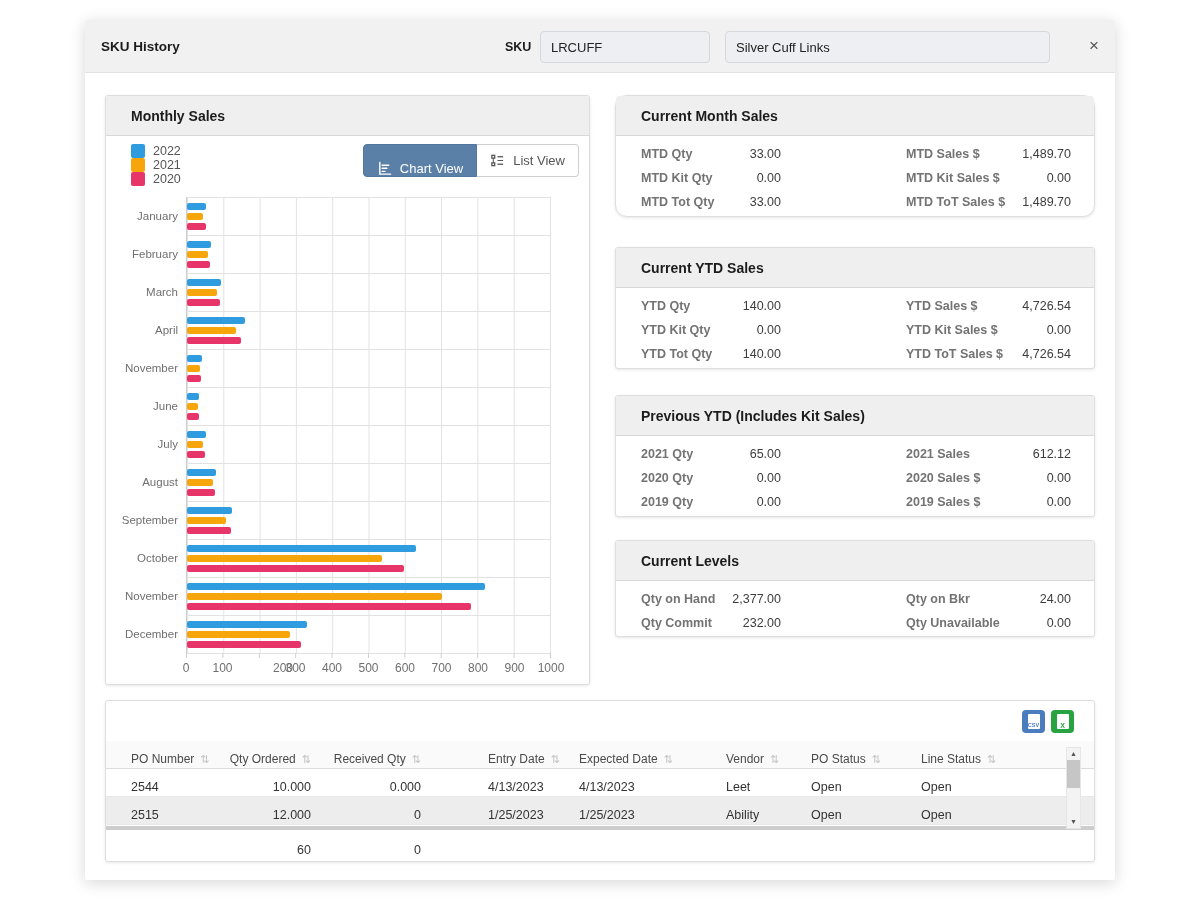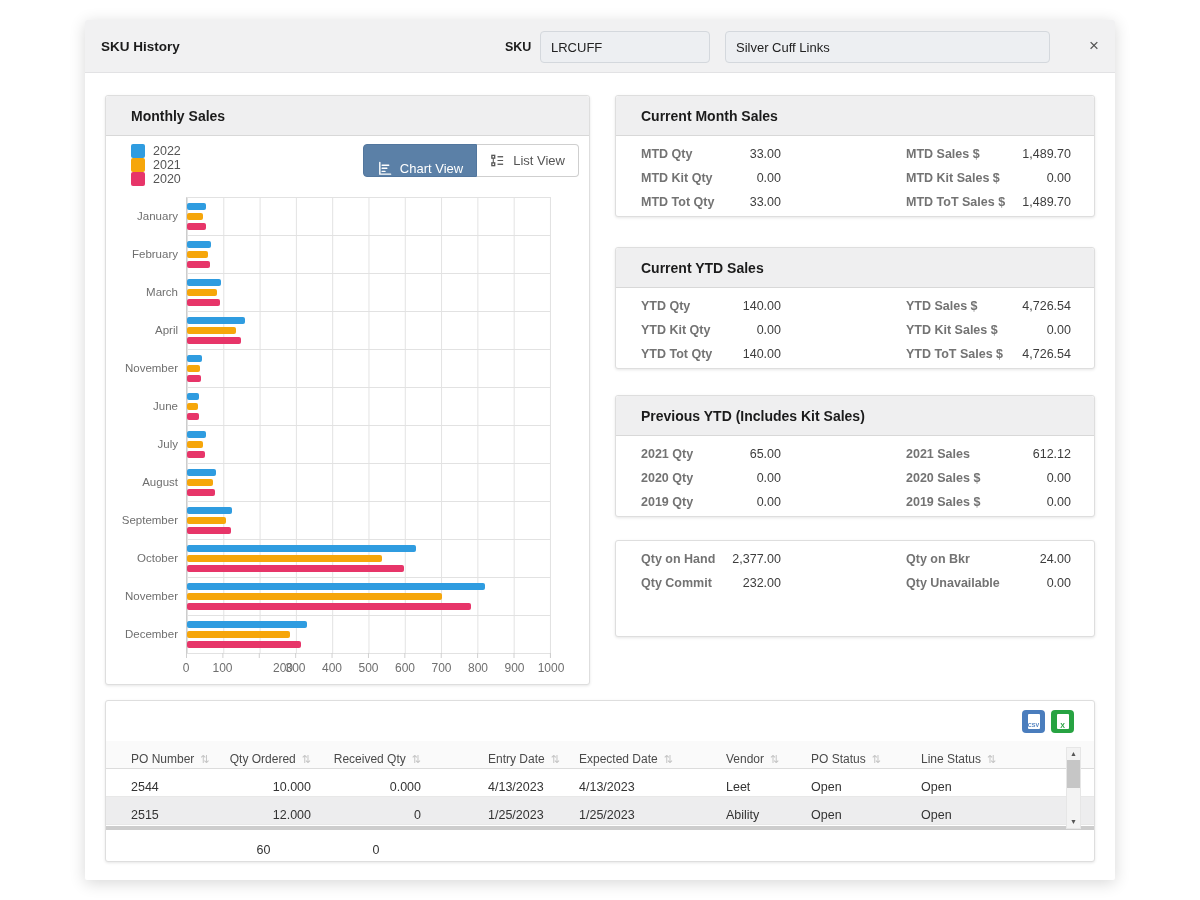--- a/index.html
+++ b/index.html
@@ -53,21 +53,21 @@
   .chart-row { height:38px; border-bottom:1px solid #e2e2e2; padding-top:5px; }
   .bar { height:7px; border-radius:2px; margin-bottom:3px; }
   .chart-ticks { position:absolute; left:80px; top:456px; width:365px; height:5px;
     background-image:linear-gradient(to right,#cfcfcf 1px,transparent 1px);
     background-size:calc(100%/10) 100%; border-right:1px solid #cfcfcf; }
   .chart-xlabels { position:absolute; left:80px; top:464px; width:365px; height:16px; }
   .chart-xlabels span { position:absolute; transform:translateX(-50%); font-size:12px; color:#6f6f6f; }
 
   
   .info-card { left:530px; width:480px; }
-  .p1 { top:75px;  height:122px; }
+  .p1 { top:75px;  height:122px;border-radius:12px; }
   .p2 { top:227px; height:122px; }
   .p3 { top:375px; height:122px; }
   .p4 { top:520px; height:97px; }
   .info-rows { padding:6px 25px 0; }
   .info-row { display:grid; grid-template-columns:140px 125px 165px; align-items:center; height:24px; }
   .pair { display:flex; justify-content:space-between; align-items:center; }
   .pair .lbl { font-size:12.5px; font-weight:bold; color:#737373; }
   .pair .val { font-size:12.5px; color:#3d3d3d; }
 
   
@@ -95,21 +95,21 @@
   .po-colheader { position:absolute; left:0; right:0; top:40px; height:28px; background:#fafafa;
     border-bottom:1px solid #dcdcdc; }
   .po-colheader .pocell { font-size:12px; color:#4a4a4a; cursor:pointer; }
   .sort-icon { color:#c4c4c4; font-size:11px; margin-left:6px; }
 
   .po-rows { position:absolute; left:0; right:0; top:68px; }
   .po-row { height:28px; border-bottom:1px solid #e8e8e8; background:#fff; cursor:pointer; }
   .po-row.striped { background:#ededee; }
   .po-divider { position:absolute; left:0; right:0; top:125px; height:4px; background:#cdcdcd; }
   .po-footer { position:absolute; left:0; right:0; top:129px; height:31px; }
-  .po-footer .pocell { font-weight:normal;text-align:center; }
+  .po-footer .pocell { font-weight:normal; }
 
   .po-scrollbar { position:absolute; right:13px; top:46px; width:15px; height:82px;
     background:#f3f3f3; border:1px solid #e6e6e6; display:flex; flex-direction:column;
     align-items:center; }
   .sb-arrow { font-size:7px; color:#555; height:12px; line-height:12px; cursor:pointer; }
   .sb-thumb { width:13px; height:28px; background:#c6c6c6; cursor:pointer; }
   .sb-space { flex:1; }
 </style>
 </head>
 <body>
@@ -375,20 +375,23 @@
           </div>
           <div></div>
           <div class="pair">
             <span class="lbl">2019 Sales $</span>
             <span class="val">0.00</span>
           </div>
         </div>
       </div>
   </div>
   <div class="card info-card p4">
+    <div class="card-header">
+      <span>Current Levels</span>
+    </div>
     <div class="info-rows">
         <div class="info-row">
           <div class="pair">
             <span class="lbl">Qty on Hand</span>
             <span class="val">2,377.00</span>
           </div>
           <div></div>
           <div class="pair">
             <span class="lbl">Qty on Bkr</span>
             <span class="val">24.00</span>

